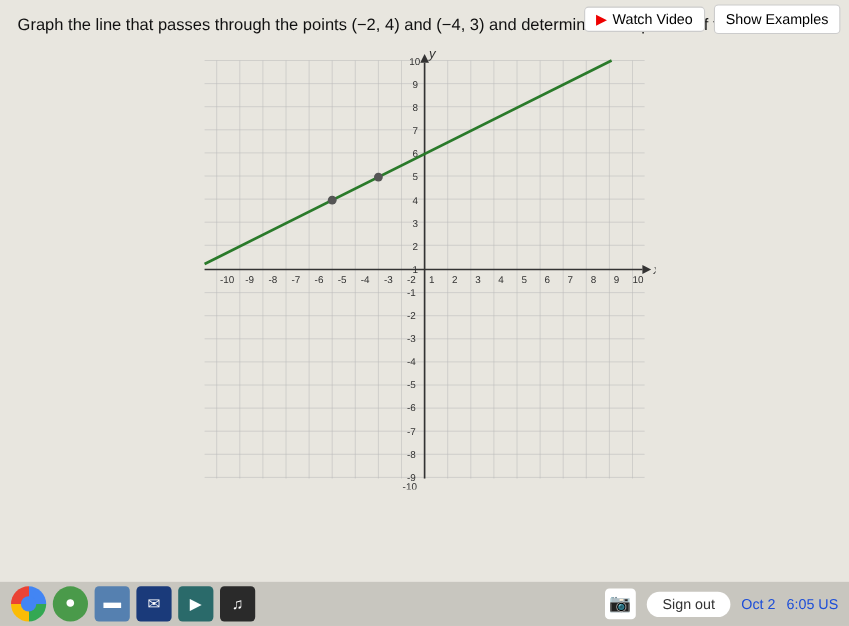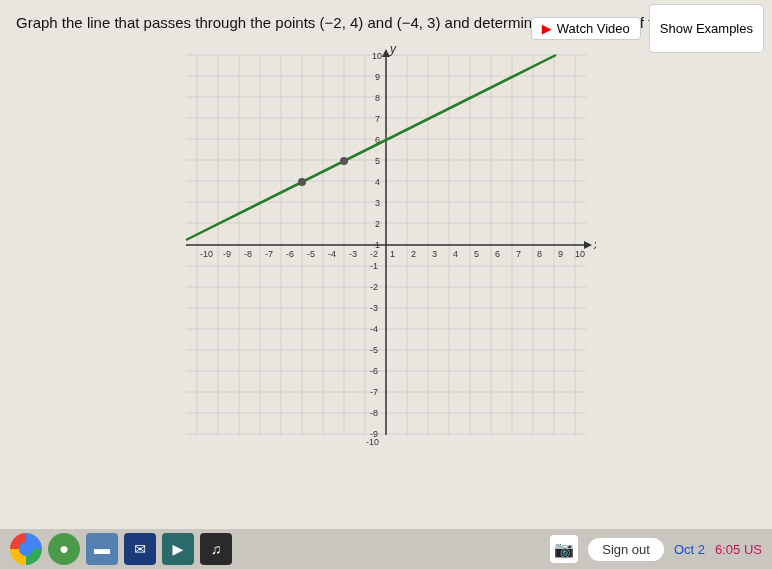--- a/index.html
+++ b/index.html
@@ -33,21 +33,21 @@
       cursor: pointer;
       display: flex;
       align-items: center;
       gap: 5px;
     }
 
     #show-examples-btn {
       background: white;
       border: 1px solid #ccc;
       border-radius: 4px;
-      padding: 16px 10px;
+      padding: 5px 10px;
       font-size: 13px;
       cursor: pointer;
       font-weight: 500;
     }
 
     
     #main-content {
       position: absolute;
       top: 0;
       left: 0;
@@ -127,21 +127,21 @@
     }
 
     #date-display {
       font-size: 13px;
       color: #1d4ed8;
       font-weight: 500;
     }
 
     #time-display {
       font-size: 13px;
-      color: #be185d;
+      color: #1d4ed8;
       text-align: center;
     }
 
     
     .axis-line { stroke: #333; stroke-width: 1.5; }
     .grid-line { stroke: #bbb; stroke-width: 0.5; }
     .tick-label { font-size: 9px; fill: #333; font-family: Arial; }
     .graph-line { stroke: #2a7a2a; stroke-width: 2.5; fill: none; }
     .point { fill: #555; }
     .axis-arrow { fill: #333; }

